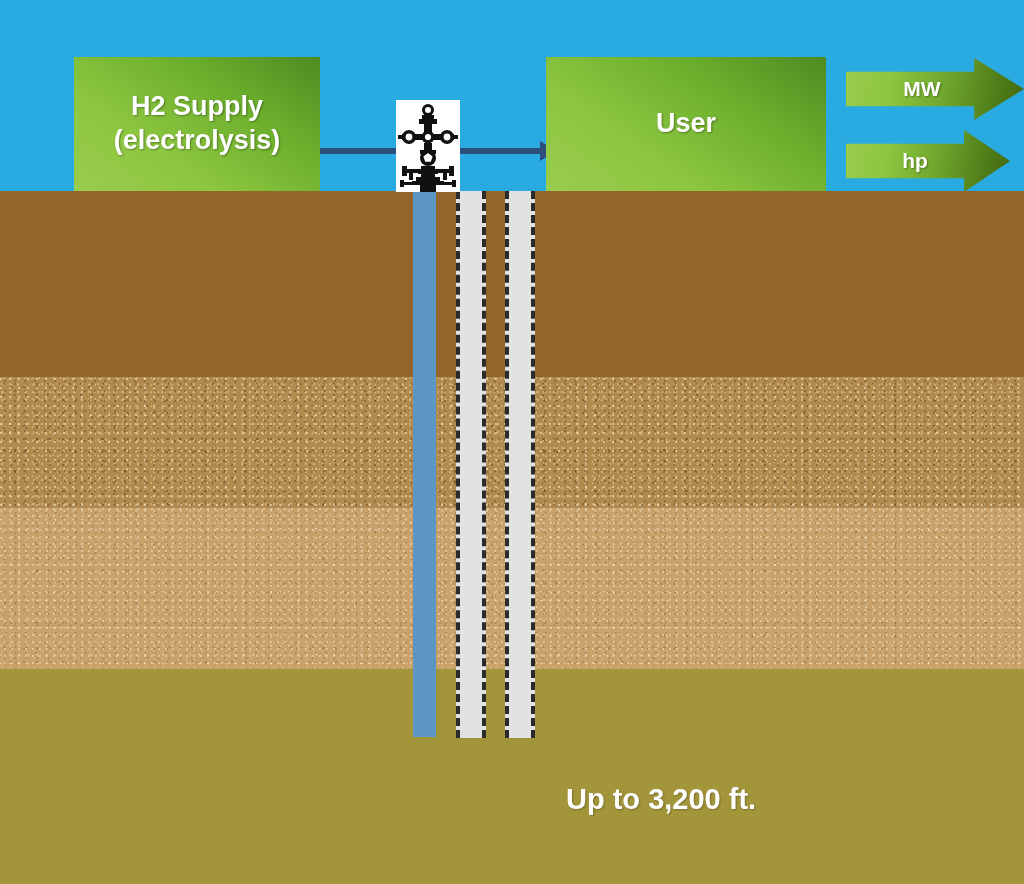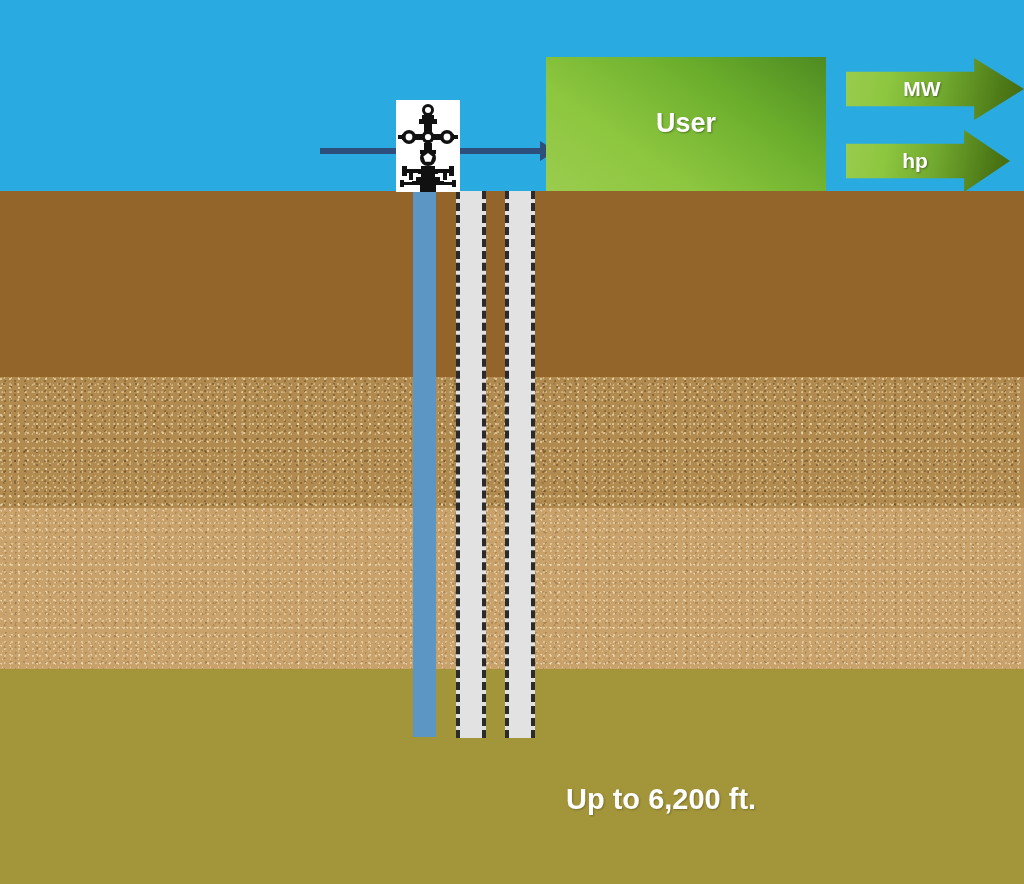--- a/index.html
+++ b/index.html
@@ -193,20 +193,26 @@
 
   <div class="layer layer-soil"></div>
   <div class="layer layer-sand-dark"></div>
   <div class="layer layer-sand-light"></div>
   <div class="layer layer-reservoir"></div>
 
   <div class="well-blue"></div>
   <div class="cas-col cas-a"></div>
   <div class="cas-col cas-b"></div>
 
+  <div class="proc-box box-supply">
+    <div>
+      <div>H2 Supply</div>
+      <div>(electrolysis)</div>
+    </div>
+  </div>
 
   <div class="flow-arrow">
     <div class="shaft"></div>
     <div class="head"></div>
   </div>
 
   <div class="proc-box box-user">
     <span>User</span>
   </div>
 
@@ -262,18 +268,18 @@
 
         <rect x="8" y="82" width="8" height="3"></rect>
         <rect x="48" y="82" width="8" height="3"></rect>
         <rect x="4" y="80" width="4" height="7"></rect>
         <rect x="56" y="80" width="4" height="7"></rect>
       </g>
     </svg>
   </div>
 
   <div class="specs">
-    <div>Up to 6,200 ft.</div>
+    <div>Up to 3,200 ft.</div>
     
     
   </div>
 
 </div>
 
 </body></html>

